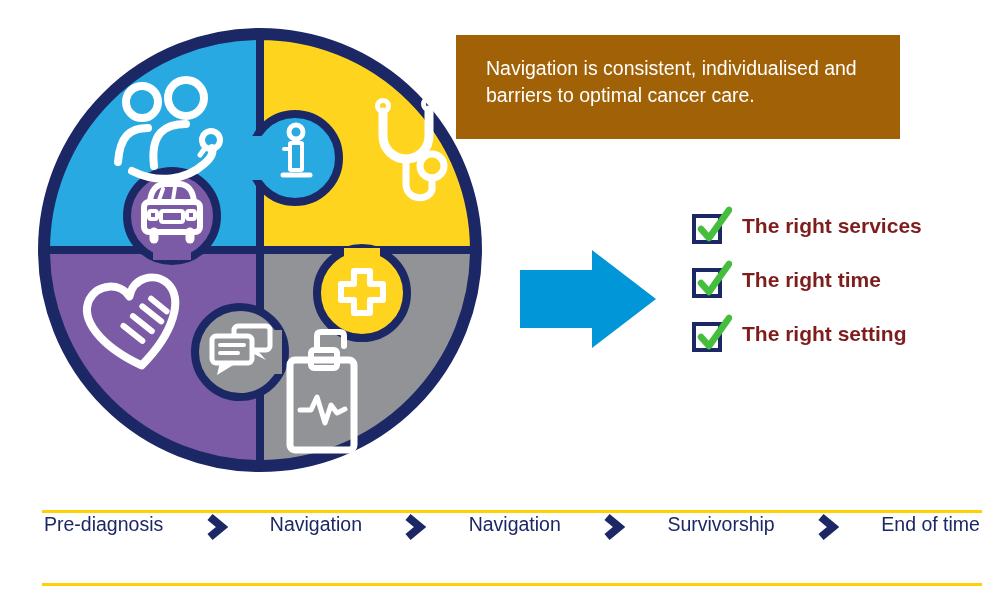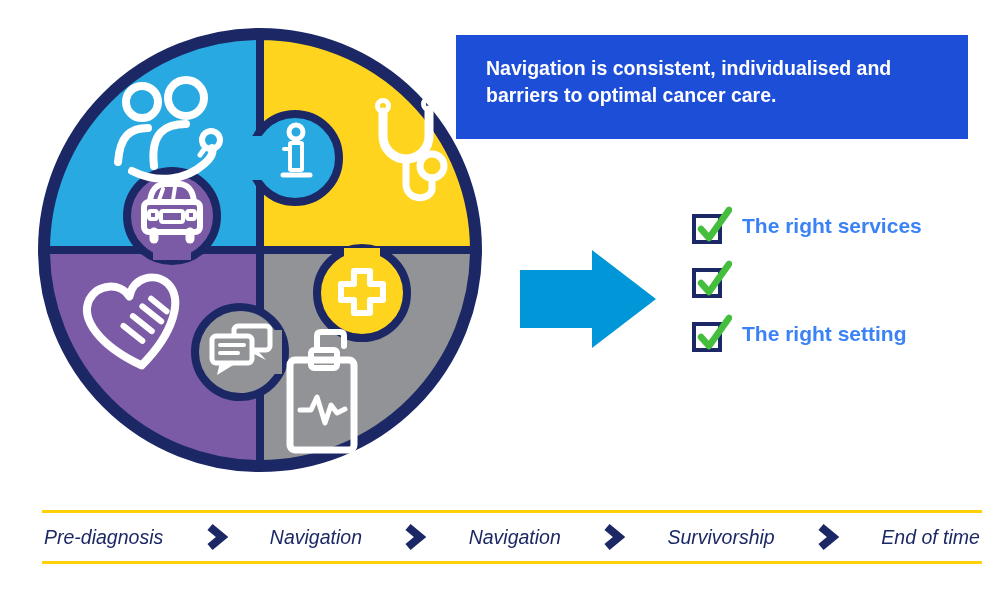--- a/index.html
+++ b/index.html
@@ -5,40 +5,40 @@
   html,body{margin:0;padding:0;background:#fff;}
   .stage{position:relative;width:1000px;height:600px;background:#ffffff;
          font-family:"Liberation Sans",sans-serif;overflow:hidden;}
 
   
   .puzzle{position:absolute;left:38px;top:28px;z-index:1;}
   .navy-stroke{stroke:#1C2865;}
   .icon{fill:none;stroke:#ffffff;stroke-linecap:round;stroke-linejoin:round;}
 
   
-  .banner{position:absolute;left:456px;top:35px;width:512px;height:104px;
-          background:#1d4ed8;z-index:2;box-sizing:border-box;
-          padding:20px 18px 0 30px;font-weight:bold;}
+  .banner{position:absolute;left:456px;top:35px;width:444px;height:104px;
+          background:#a16207;z-index:2;box-sizing:border-box;
+          padding:20px 18px 0 30px;}
   .banner .bline{color:#ffffff;font-size:19.5px;line-height:27px;white-space:nowrap;}
 
   
   .arrow{position:absolute;left:520px;top:250px;z-index:1;}
 
   
   .checklist{position:absolute;left:692px;top:206px;z-index:2;}
   .check-row{display:flex;align-items:center;height:40px;margin-bottom:14px;}
   .check-row .cb{flex:0 0 auto;}
-  .check-label{margin-left:10px;color:#3b82f6;font-size:21px;font-weight:bold;
+  .check-label{margin-left:10px;color:#7f1d1d;font-size:21px;font-weight:bold;
                white-space:nowrap;}
 
   
   .timeline{position:absolute;left:42px;top:510px;width:940px;z-index:2;}
   .tl-line{height:3px;background:#FFD106;}
-  .tl-row{display:flex;align-items:center;justify-content:space-between;height:48px;
-          padding:0 2px;font-style:italic;}
+  .tl-row{display:flex;align-items:flex-start;justify-content:space-between;height:70px;
+          padding:0 2px;}
   .tl-stage{color:#1C2865;font-size:19.5px;white-space:nowrap;}
   .tl-chev{flex:0 0 auto;}
 </style>
 </head>
 <body>
 
 <div class="stage">
 
   <svg class="puzzle" width="444" height="444" viewBox="0 0 444 444">
 
@@ -140,20 +140,21 @@
         <rect x="2" y="10" width="26" height="26" fill="#ffffff" stroke-width="4" stroke="#1C2865"></rect>
         <path d="M9 23 L17 32 L37 4" fill="none" stroke-width="6.5" stroke-linecap="round" stroke-linejoin="round" stroke="#44BE3C"></path>
       </svg>
       <span class="check-label">The right services</span>
     </div>
     <div class="check-row">
       <svg class="cb" width="40" height="40" viewBox="0 0 40 40">
         <rect x="2" y="10" width="26" height="26" fill="#ffffff" stroke-width="4" stroke="#1C2865"></rect>
         <path d="M9 23 L17 32 L37 4" fill="none" stroke-width="6.5" stroke-linecap="round" stroke-linejoin="round" stroke="#44BE3C"></path>
       </svg>
+      <span class="check-label">The right time</span>
     </div>
     <div class="check-row">
       <svg class="cb" width="40" height="40" viewBox="0 0 40 40">
         <rect x="2" y="10" width="26" height="26" fill="#ffffff" stroke-width="4" stroke="#1C2865"></rect>
         <path d="M9 23 L17 32 L37 4" fill="none" stroke-width="6.5" stroke-linecap="round" stroke-linejoin="round" stroke="#44BE3C"></path>
       </svg>
       <span class="check-label">The right setting</span>
     </div>
   </div>
 

